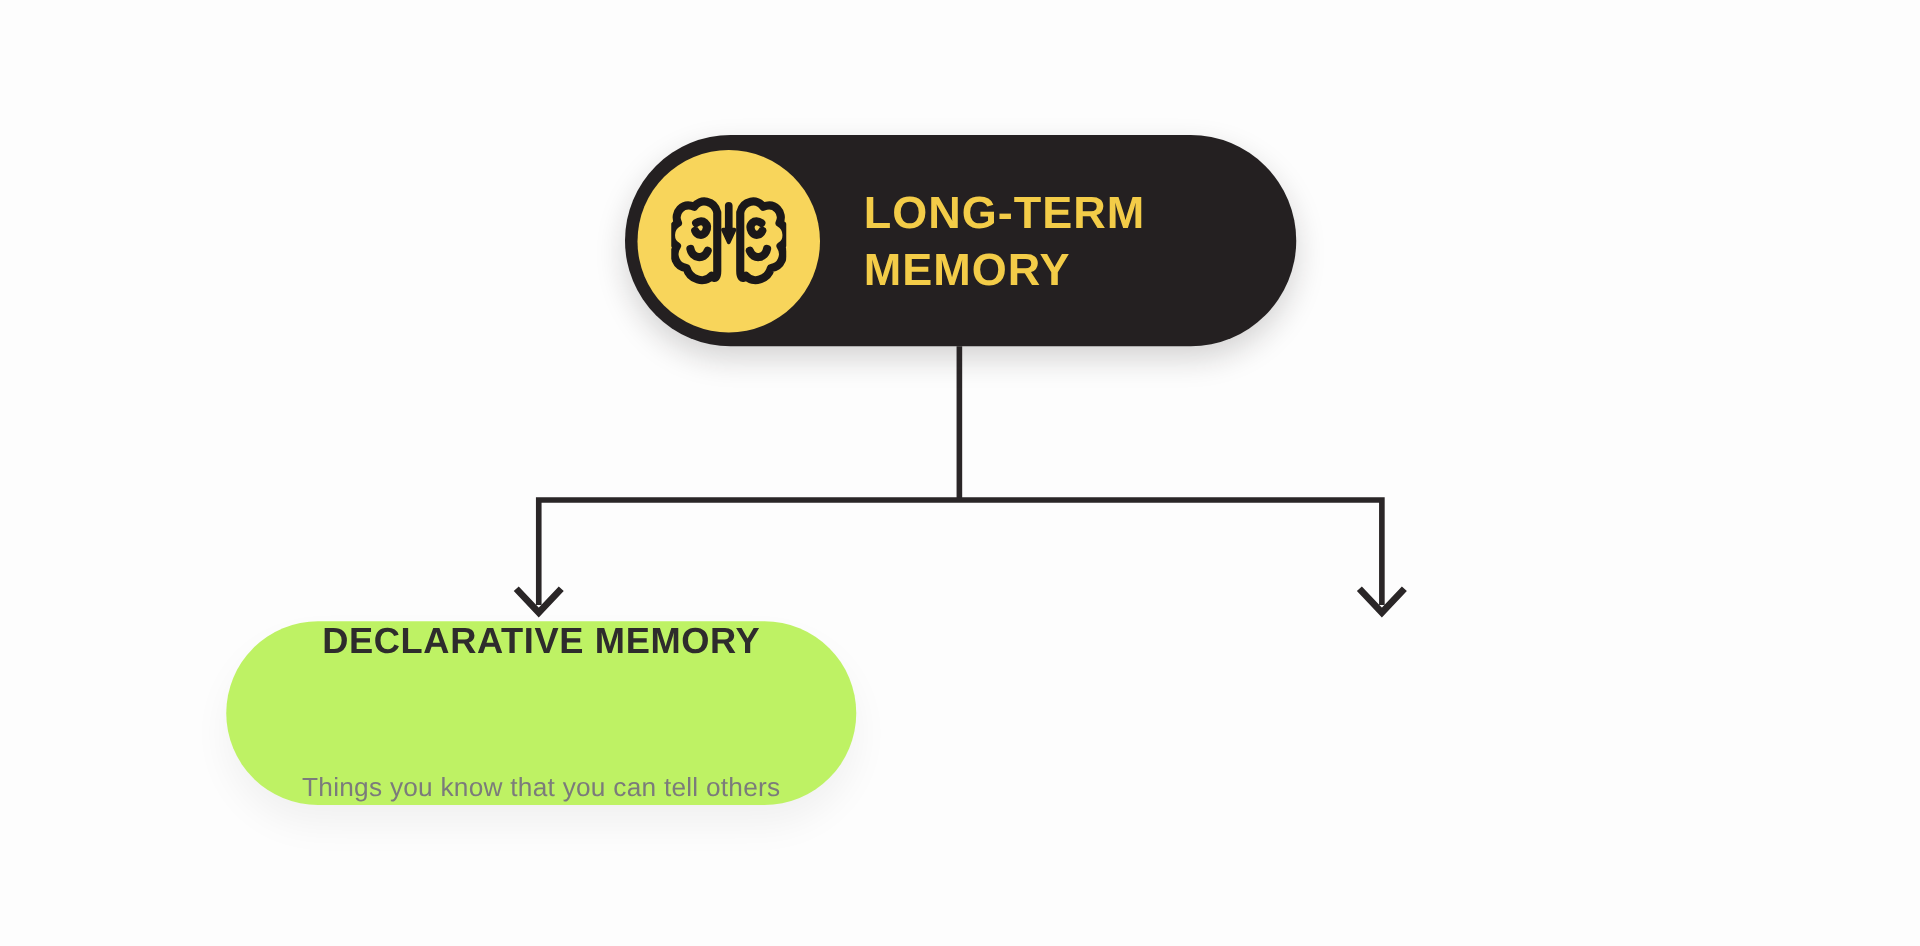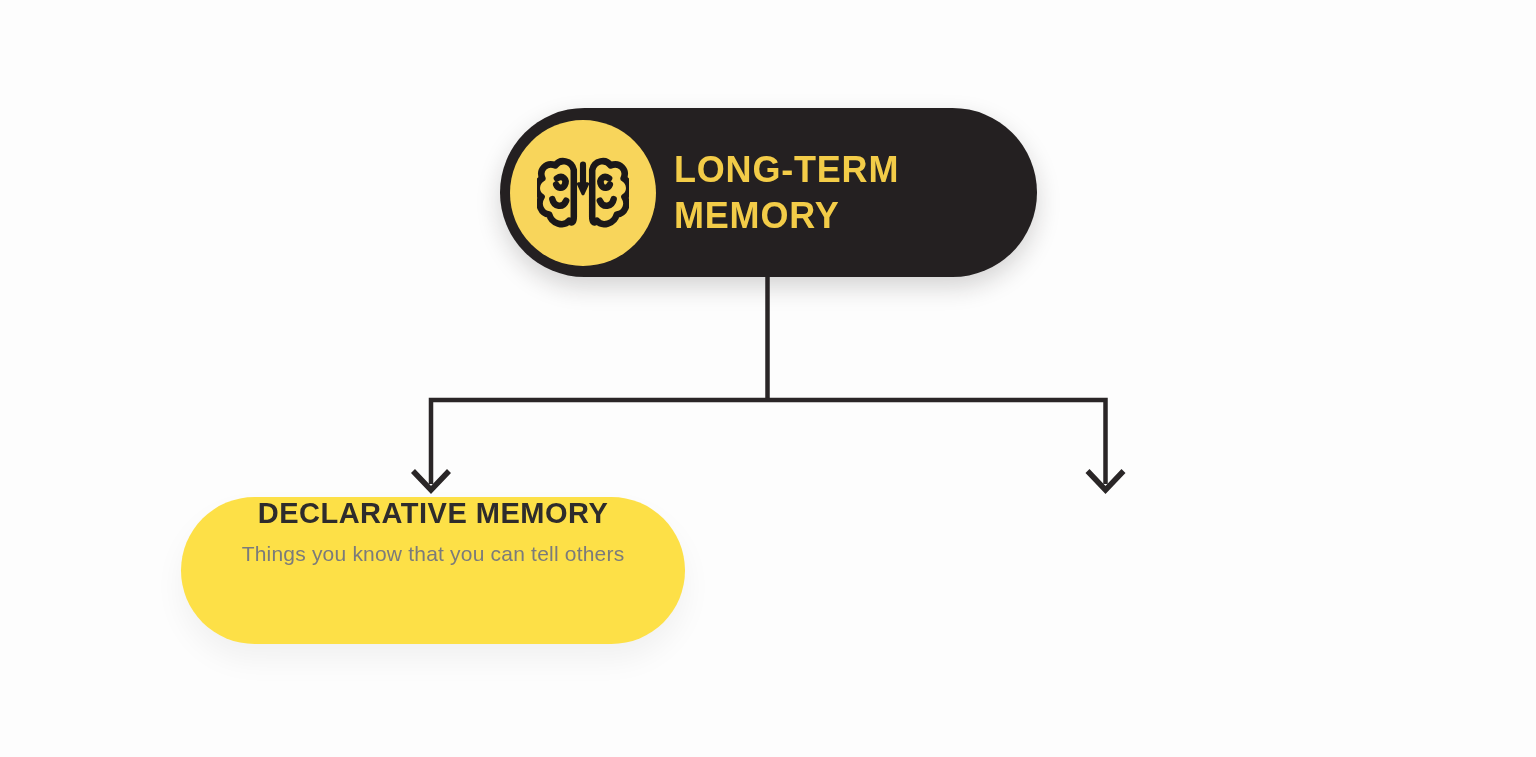--- a/index.html
+++ b/index.html
@@ -48,37 +48,37 @@
     height: 146px;
     margin-left: 10px;
     border-radius: 50%;
     background: #f8d55b;
     display: flex;
     align-items: center;
     justify-content: center;
   }
   .icon-badge svg { display: block; }
   .root-title {
-    margin-left: 18px;
+    margin-left: 35px;
     color: #f3cc48;
     font-size: 36px;
     font-weight: bold;
     letter-spacing: 0.8px;
     line-height: 1.27;
     white-space: pre-line;
   }
   
   .node-child {
     position: absolute;
-    background: #fde047;
+    background: #bef264;
     border-radius: 80px;
     display: flex;
     flex-direction: column;
     align-items: center;
-    justify-content: flex-start;
+    justify-content: space-between;
     text-align: center;
     box-shadow: 0 16px 30px rgba(0, 0, 0, 0.05);
   }
   .node-left  { left: 181px; top: 497px; width: 504px; height: 147px; }
   .node-right { left: 855px; top: 492px; width: 503px; height: 157px; }
   .child-title {
     color: #2e2c2c;
     font-size: 29px;
     font-weight: bold;
     letter-spacing: 0.5px;

